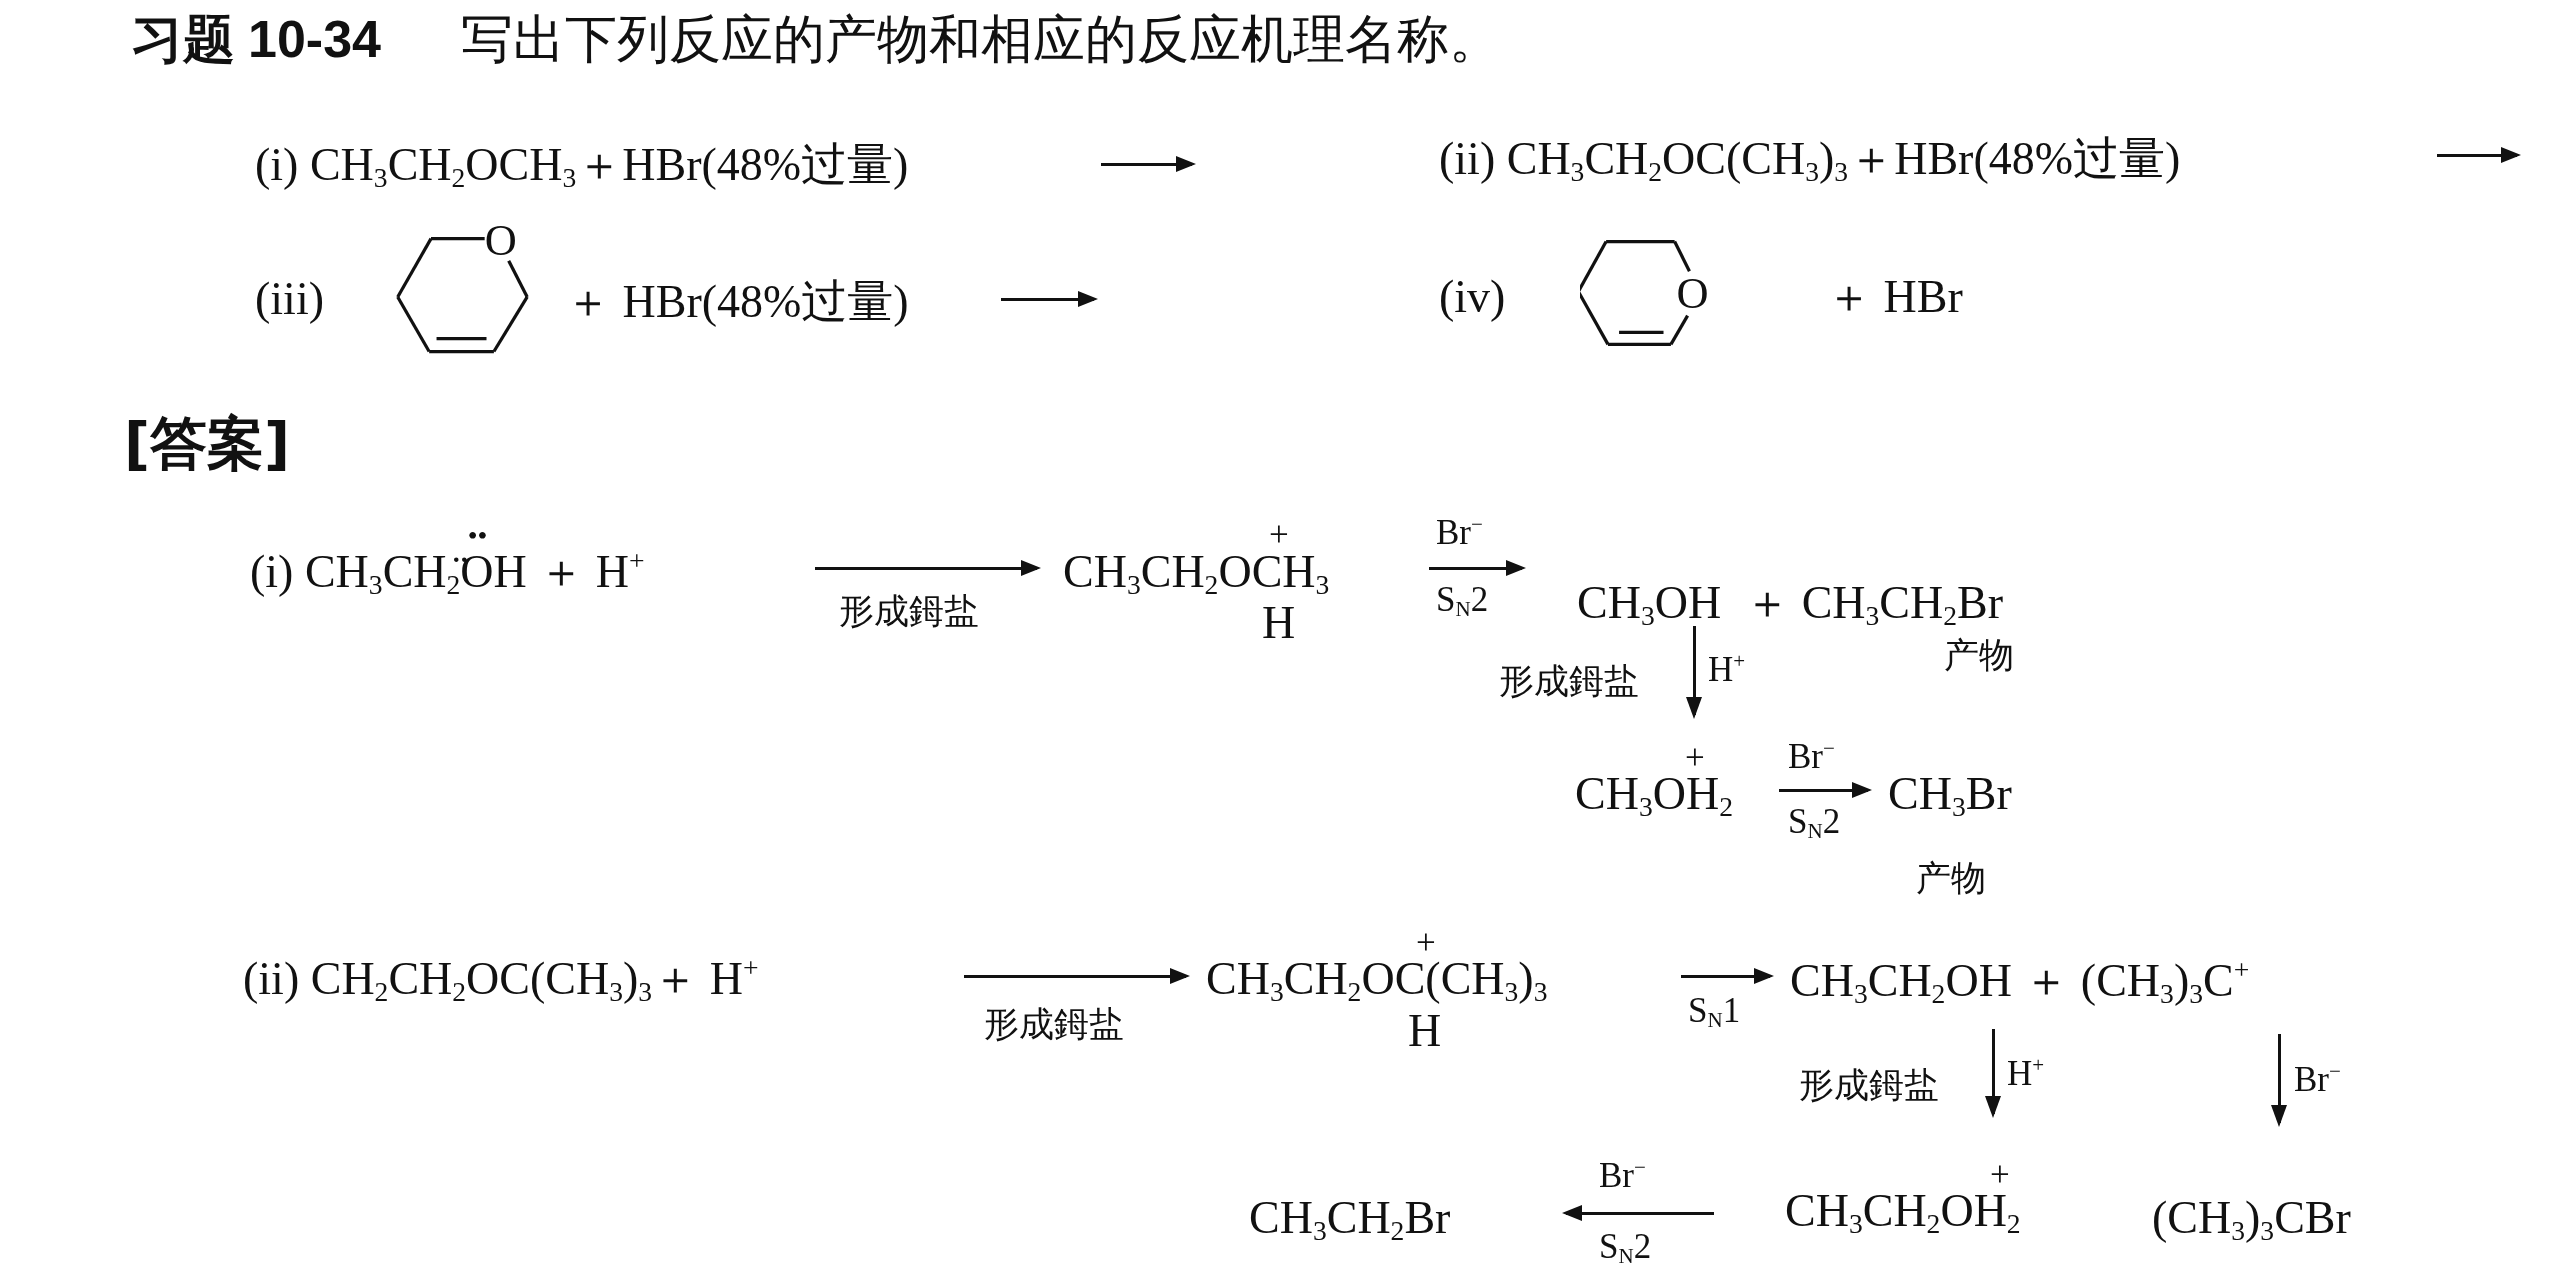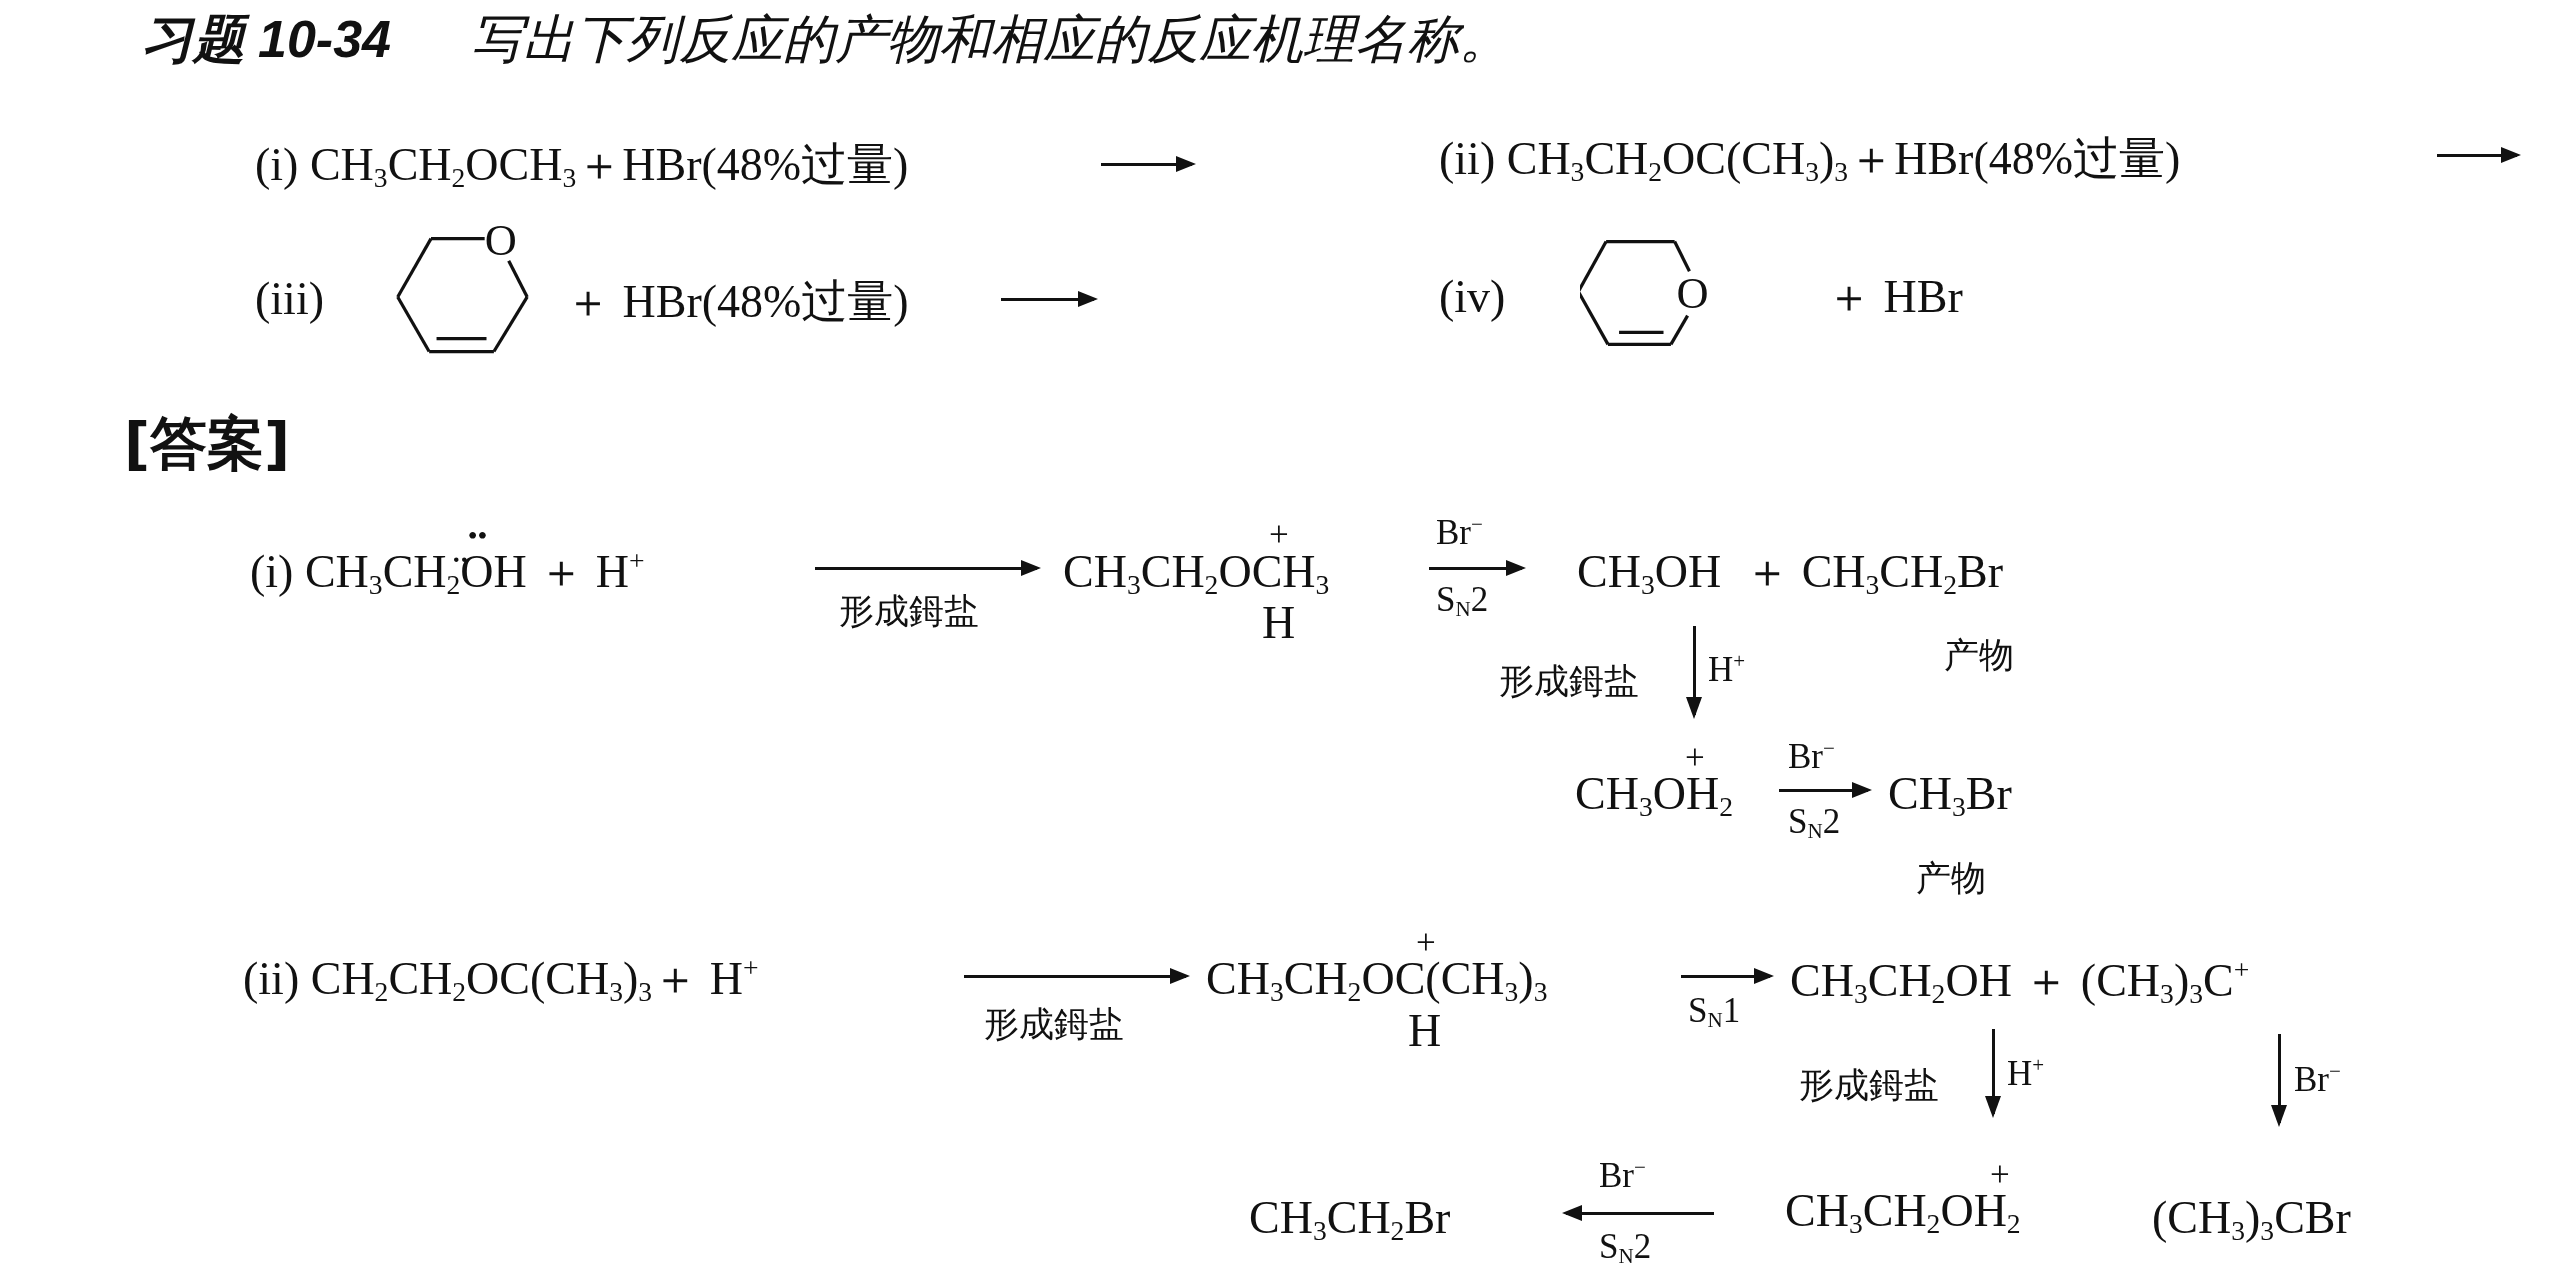--- a/index.html
+++ b/index.html
@@ -21,21 +21,21 @@
                   border-left:20.4px solid #111; border-top:8.3px solid transparent; border-bottom:8.3px solid transparent; }
   .arrow.left::after { right:auto; left:-3.7px; border-left:none; border-right:20.4px solid #111; }
   .varrow { position:absolute; width:2.8px; background:#111; }
   .varrow::after { content:""; position:absolute; bottom:-3.7px; left:-7.4px;
                    border-top:22px solid #111; border-left:8.3px solid transparent; border-right:8.3px solid transparent; }
   .plus-charge { position:absolute; font-size:35px; }
 </style>
 </head>
 <body>
 
-<div class="abs title" style="left:141px; top:13px;font-style:italic;">
+<div class="abs title" style="left:131px; top:13px;">
   <span class="q">习题</span>
   <span class="num">10-34</span>
   <span class="txt">写出下列反应的产物和相应的反应机理名称。</span>
 </div>
 
 <div class="abs eq" style="left:255px; top:141px;">
   <span>(i) </span>CH<sub>3</sub>CH<sub>2</sub>OCH<sub>3</sub>＋HBr(48%<span class="cjk">过量</span>)
 </div>
 <div class="arrow" style="left:1101px; top:163px; width:91px;"></div>
 
@@ -84,21 +84,21 @@
 <div class="abs small cjk" style="left:839px; top:582px;">形成鉧盐</div>
 
 <div class="abs eq" style="left:1063px; top:549px;">CH<sub>3</sub>CH<sub>2</sub>OCH<sub>3</sub></div>
 <div class="plus-charge" style="left:1269px; top:515px;">+</div>
 <div class="abs eq" style="left:1262px; top:600px;">H</div>
 
 <div class="abs small" style="left:1436px; top:515px;">Br<sup>−</sup></div>
 <div class="arrow" style="left:1429px; top:567px; width:93px;"></div>
 <div class="abs small" style="left:1436px; top:582px;">S<sub>N</sub>2</div>
 
-<div class="abs eq" style="left:1577px; top:549px;">CH<sub>3</sub>OH &nbsp;＋ CH<sub>3</sub>CH<sub>2</sub>Br</div>
+<div class="abs eq" style="left:1577px; top:580px;">CH<sub>3</sub>OH &nbsp;＋ CH<sub>3</sub>CH<sub>2</sub>Br</div>
 <div class="abs small cjk" style="left:1944px; top:626px;">产物</div>
 
 <div class="abs small cjk" style="left:1499px; top:652px;">形成鉧盐</div>
 <div class="varrow" style="left:1693px; top:626px; height:89px;"></div>
 <div class="abs small" style="left:1708px; top:652px;">H<sup>+</sup></div>
 
 <div class="abs eq" style="left:1575px; top:771px;">CH<sub>3</sub>OH<sub>2</sub></div>
 <div class="plus-charge" style="left:1685px; top:738px;">+</div>
 <div class="abs small" style="left:1788px; top:739px;">Br<sup>−</sup></div>
 <div class="arrow" style="left:1779px; top:789px; width:89px;"></div>

